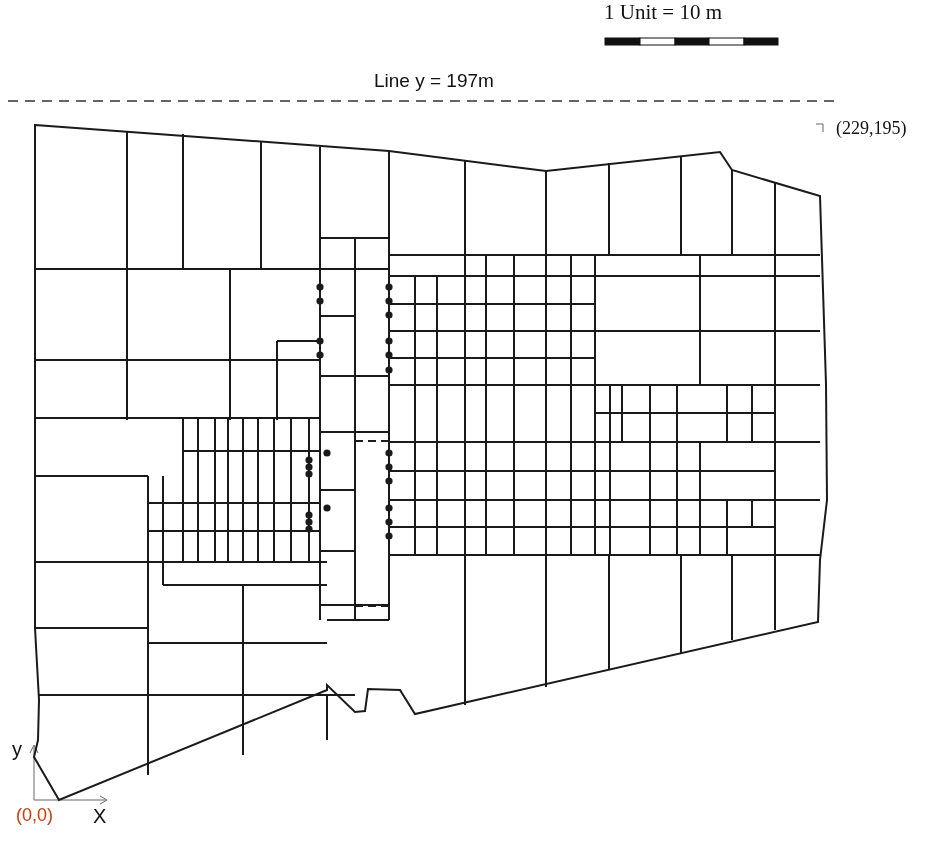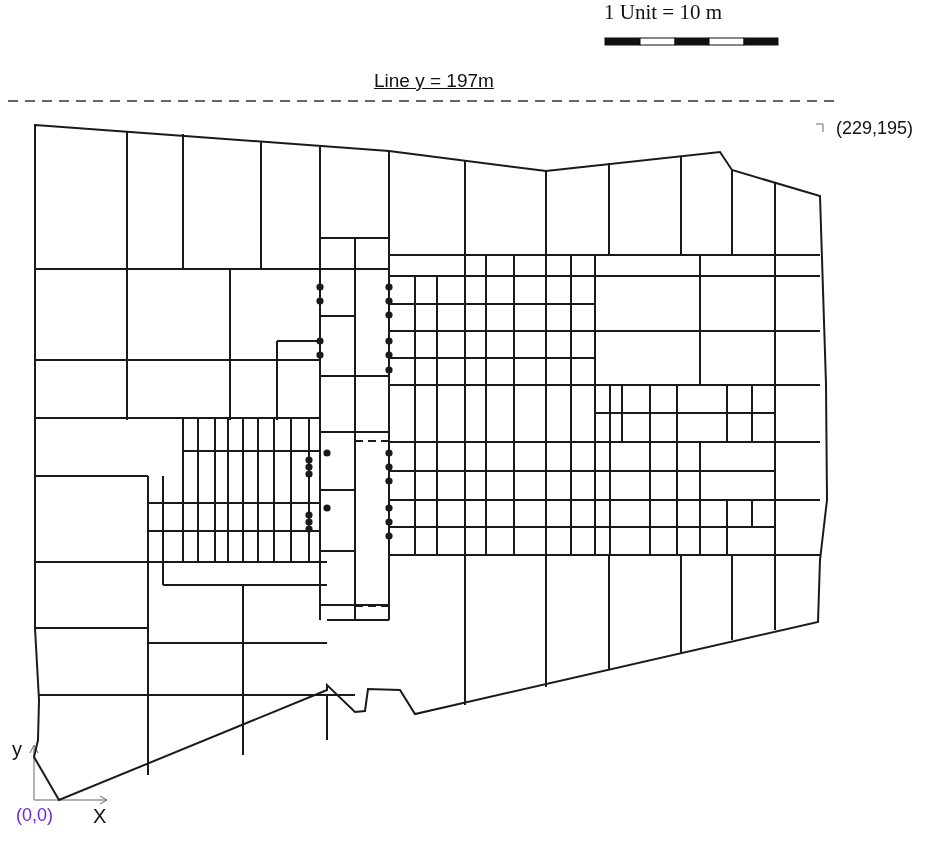--- a/index.html
+++ b/index.html
@@ -1,21 +1,21 @@
 <!DOCTYPE html>
 <html><head>
 <meta charset="utf-8">
 <style>
   html, body { margin: 0; padding: 0; background: #ffffff; }
   body { width: 929px; height: 849px; position: relative; overflow: hidden; font-family: "Liberation Sans", sans-serif; }
   #plan { position: absolute; left: 0; top: 0; }
   .scale-title { position: absolute; left: 604px; top: 0px; font-family: "Liberation Serif", serif; font-size: 21px; color: #111; white-space: nowrap; }
-  .line-label { position: absolute; left: 374px; top: 70px; font-size: 19px; color: #111; white-space: nowrap; text-decoration: underline; }
-  .corner-label { position: absolute; left: 836px; top: 118px; font-size: 18px; color: #111; white-space: nowrap; }
-  .origin-label { position: absolute; left: 16px; top: 805px; font-size: 18px; color: #6d28d9; white-space: nowrap; }
+  .line-label { position: absolute; left: 374px; top: 70px; font-size: 19px; color: #111; white-space: nowrap; }
+  .corner-label { position: absolute; left: 836px; top: 118px; font-size: 18px; color: #111; white-space: nowrap; font-family: Liberation Serif, serif; }
+  .origin-label { position: absolute; left: 16px; top: 805px; font-size: 18px; color: #c2410c; white-space: nowrap; }
   .axis-y-label { position: absolute; left: 12px; top: 738px; font-size: 20px; color: #111; }
   .axis-x-label { position: absolute; left: 93px; top: 805px; font-size: 20px; color: #111; }
 </style>
 </head>
 <body>
 
 <div class="scale-title">1 Unit = 10 m</div>
 <div class="line-label">Line y = 197m</div>
 <div class="corner-label">(229,195)</div>
 <div class="origin-label">(0,0)</div>

